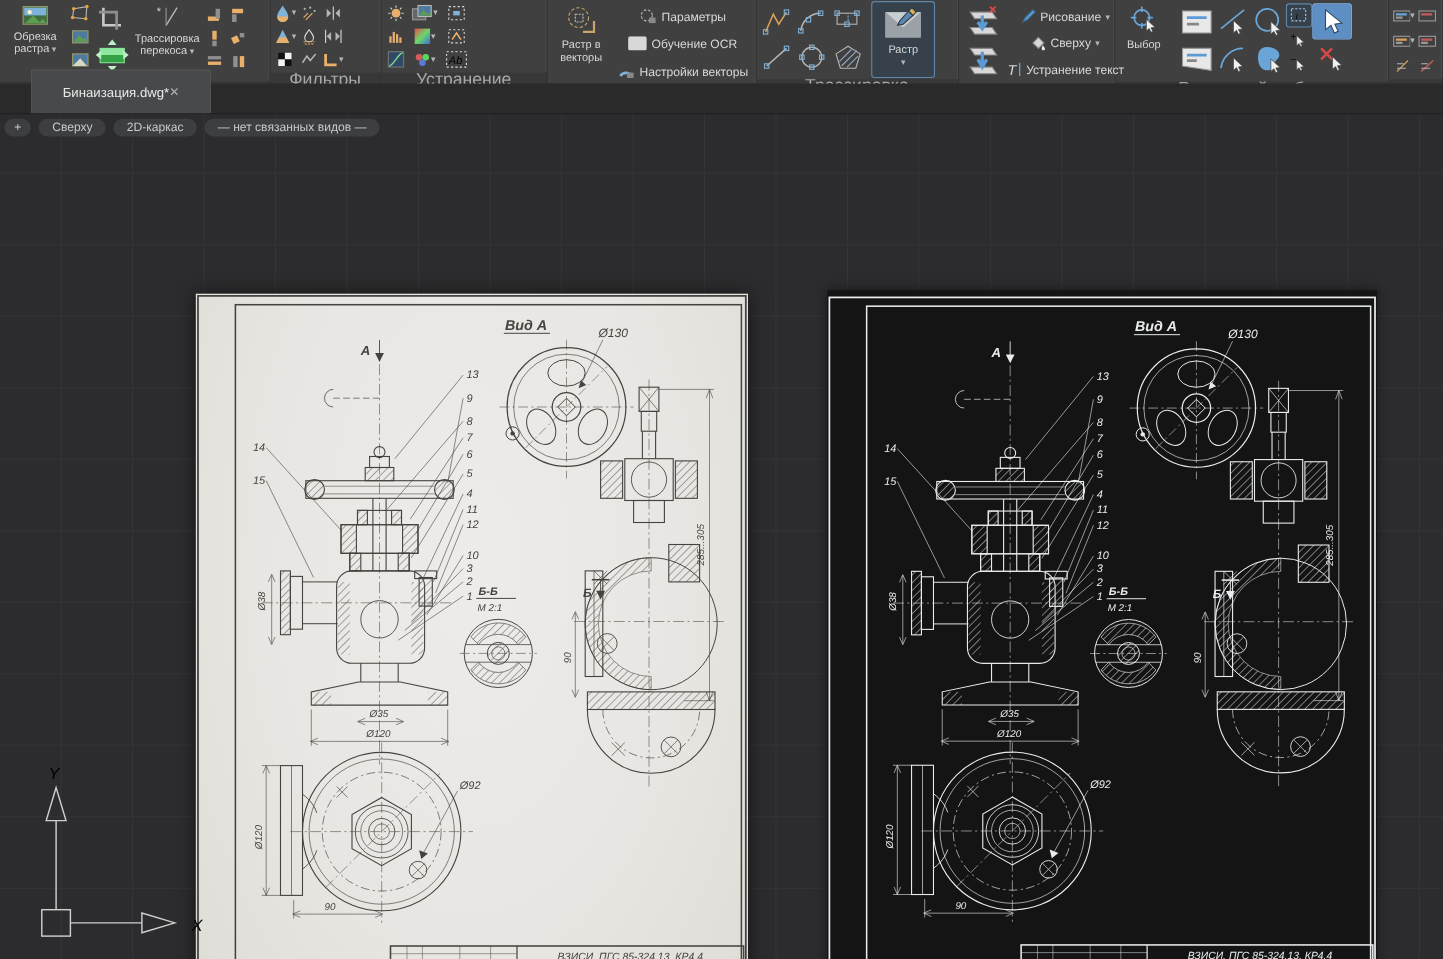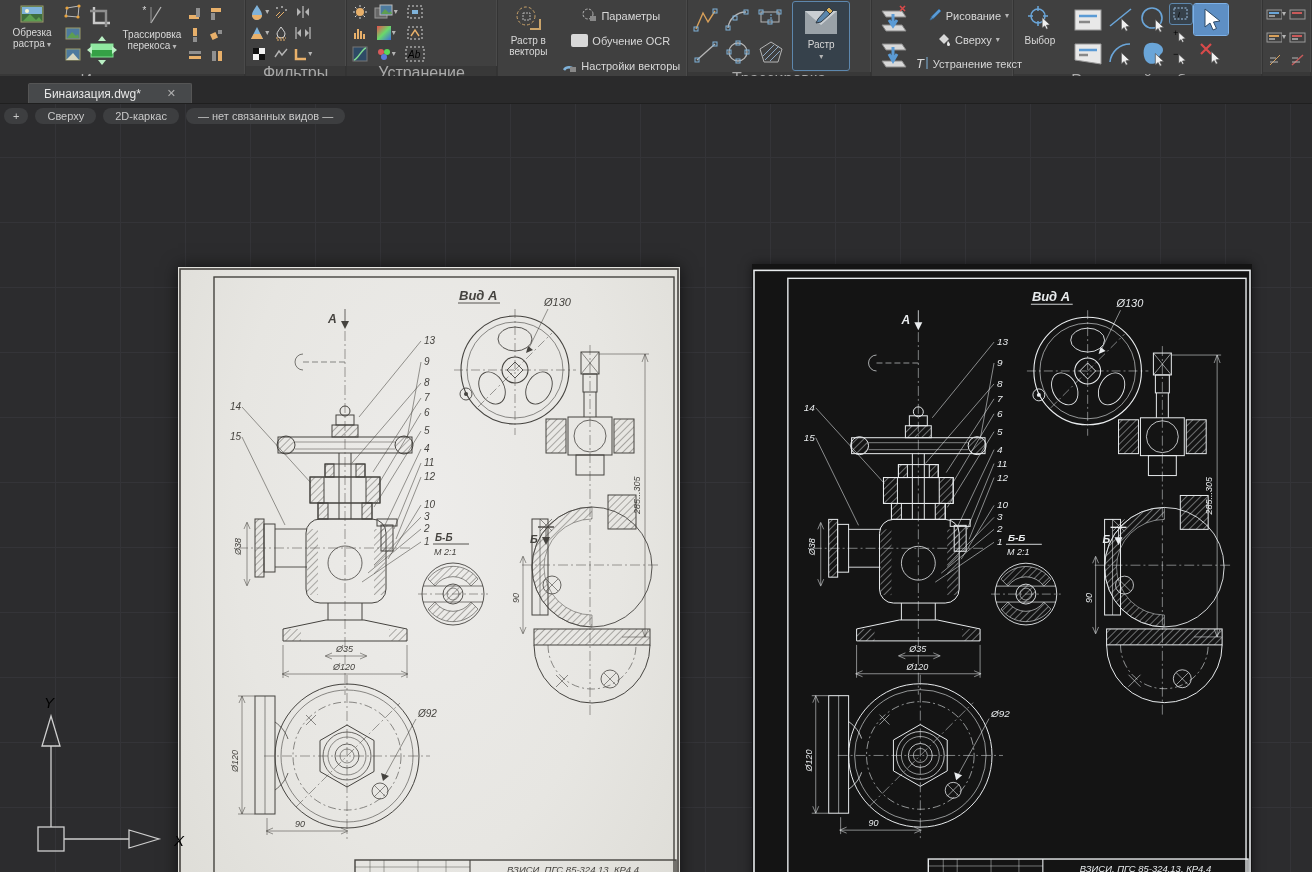--- a/index.html
+++ b/index.html
@@ -23,21 +23,21 @@
   .arr{color:#b5b5b5;font-size:8px;line-height:6px;}
   .mini{width:20px;height:20px;display:flex;align-items:center;justify-content:center;border-radius:2px;flex:none;}
   .col{display:flex;flex-direction:column;gap:1px;}
   .lblbtn{display:flex;align-items:center;gap:4px;color:#d8d8d8;font-size:11px;height:22px;padding:0 4px;border-radius:2px;white-space:nowrap;justify-content:center;}
   .sel{background:#36414b;outline:1px solid #5d87ad;}
   .selblue{background:#5e8fc4;outline:1px solid #7db1e8;}
   .vr{width:1px;background:#353535;box-shadow:1px 0 0 #4a4a4a;margin:3px 2px;}
 
   
   .tabbar{height:28px;background:#2a2a2b;flex:none;display:flex;align-items:flex-end;border-bottom:1px solid #1f1f1f;}
-  .doctab{margin-left:28px;height:20px;background:#47494b;color:#e8e8e8;font-size:12px;display:flex;align-items:center;gap:26px;padding:0 15px;border:1px solid #555;border-bottom:none;border-radius:2px 2px 0 0;}
+  .doctab{margin-left:28px;height:40px;background:#47494b;color:#e8e8e8;font-size:12px;display:flex;align-items:center;gap:0;padding:0 28px;border:1px solid #555;border-bottom:none;border-radius:2px 2px 0 0;}
   .doctab .x{color:#b0b0b0;font-size:11px;cursor:pointer;}
 
   
   .viewport{flex:1;position:relative;background:#2c2c2e;overflow:hidden;
     background-image:linear-gradient(#343438 1px,transparent 1px),linear-gradient(90deg,#343438 1px,transparent 1px);
     background-size:65px 65px;background-position:-10px -12px;}
   .vpctrls{position:absolute;left:4px;top:4px;display:flex;gap:7px;align-items:center;}
   .pill{background:#3d3e40;color:#c9c9c9;font-size:11px;border-radius:9px;padding:2px 12px;white-space:nowrap;}
   .pill.plus{padding:2px 9px;}
 

